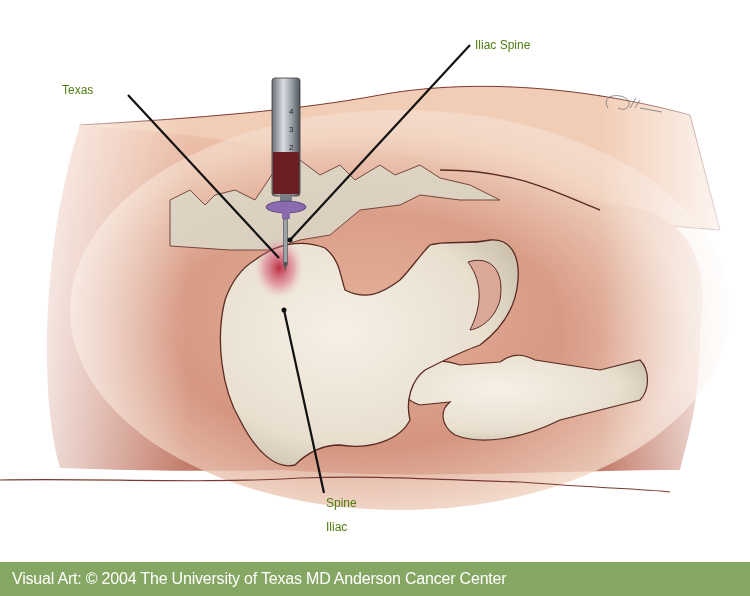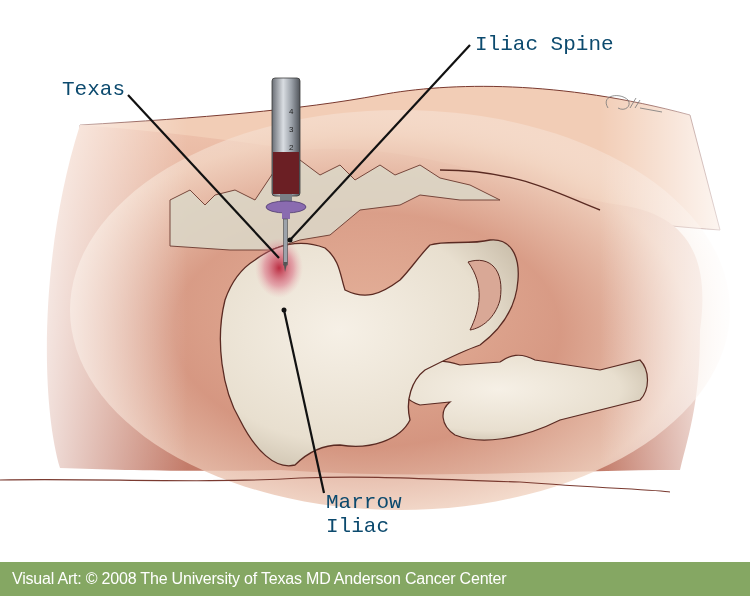--- a/index.html
+++ b/index.html
@@ -7,23 +7,23 @@
       width: 750px; height: 596px; overflow: hidden;
       background: #ffffff;
       font-family: "Liberation Sans", sans-serif;
       position: relative;
     }
     .illustration {
       position: absolute; left: 0; top: 0; width: 750px; height: 562px;
     }
     .label {
       position: absolute;
-      font-family: Liberation Mono, monospace;
-      font-size: 21px;
-      color: #0c4a6e;
+      font-family: Liberation Sans, sans-serif;
+      font-size: 12px;
+      color: #4d7c0f;
       line-height: 22px;
       white-space: nowrap;
     }
     .label-needle { left: 62px; top: 79px; }
     .label-iliac { left: 475px; top: 34px; }
     .label-marrow { left: 326px; top: 491px; width: 80px; white-space: normal; line-height: 24px; }
     .footer {
       position: absolute; left: 0; top: 562px; width: 750px; height: 34px;
       background: #85a763;
       display: flex; align-items: center;
@@ -115,19 +115,19 @@
   <line x1="128" y1="95" x2="279" y2="258" stroke="#111" stroke-width="2.2"></line>
   <line x1="470" y1="45" x2="290" y2="240" stroke="#111" stroke-width="2.2"></line>
   <circle cx="290" cy="240" r="2.5" fill="#111"></circle>
   <line x1="284" y1="310" x2="324" y2="493" stroke="#111" stroke-width="2.2"></line>
   <circle cx="284" cy="310" r="2.5" fill="#111"></circle>
 </svg>
 
 <div class="label label-needle">Texas</div>
 <div class="label label-iliac">Iliac Spine</div>
 <div class="label label-marrow">
-  <div>Marrow</div>
+  <div>Spine</div>
   <div>Iliac</div>
 </div>
 
 <div class="footer">
-  <span class="footer-text">Visual Art: © 2008 The University of Texas MD Anderson Cancer Center</span>
+  <span class="footer-text">Visual Art: © 2004 The University of Texas MD Anderson Cancer Center</span>
 </div>
 
 </body></html>

